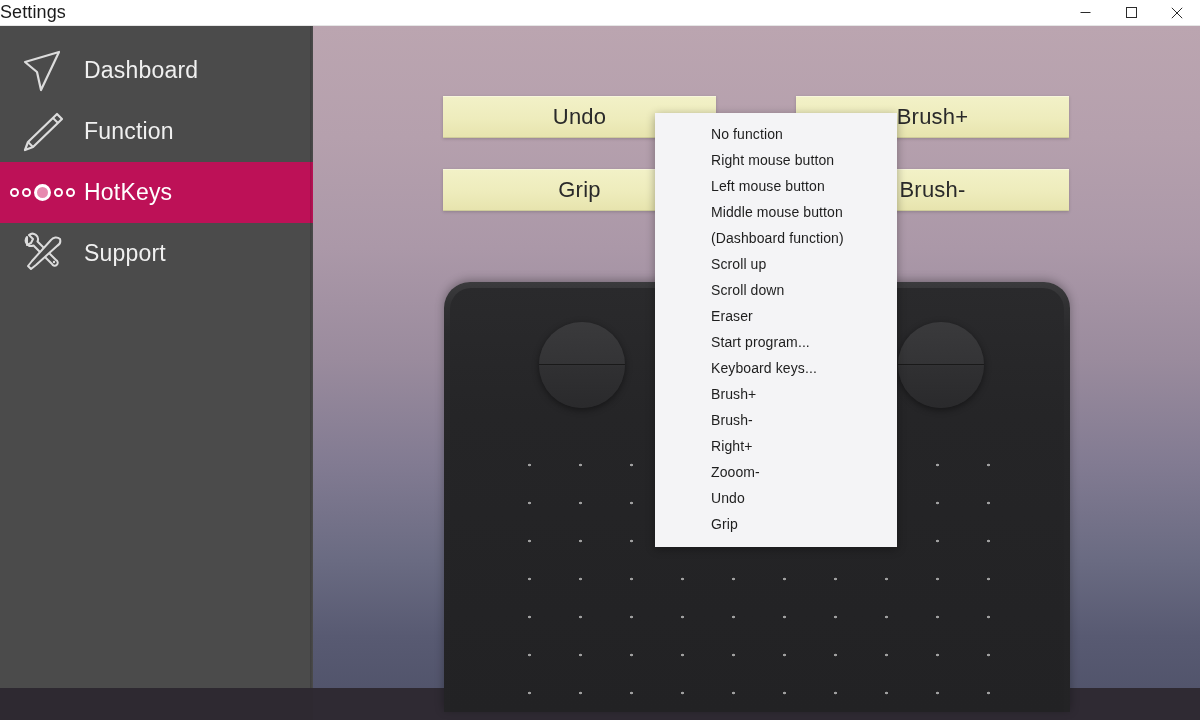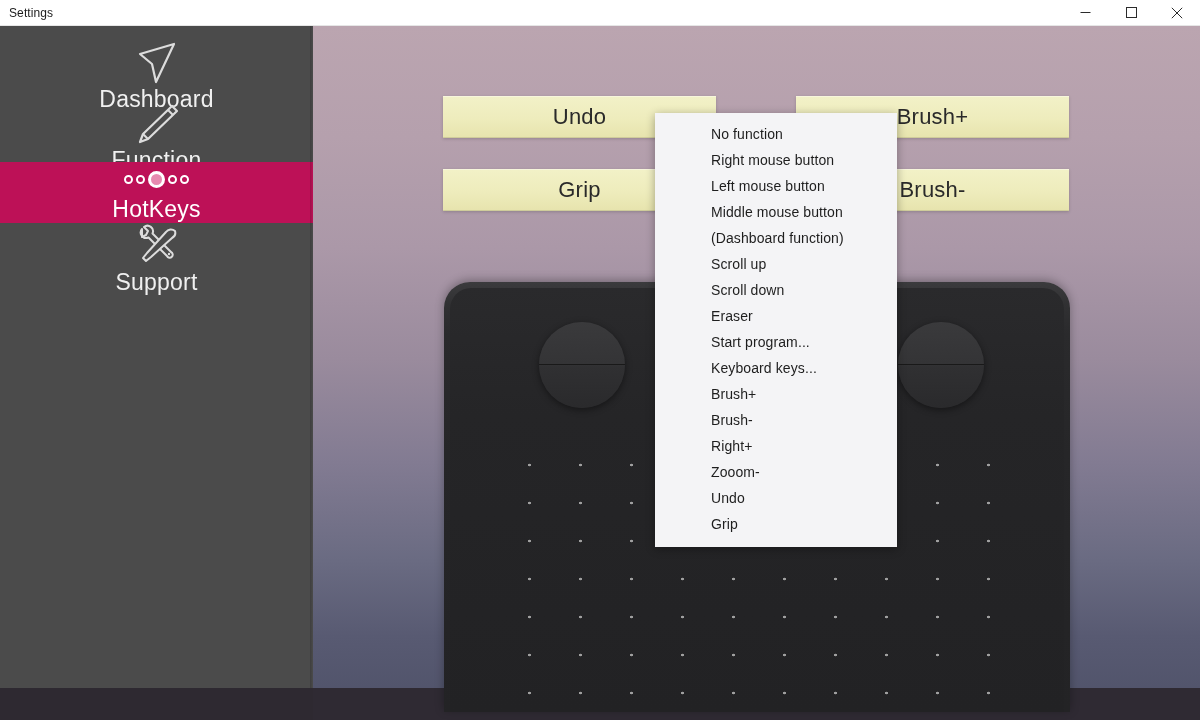--- a/index.html
+++ b/index.html
@@ -10,21 +10,21 @@
     -webkit-font-smoothing:antialiased;
   }
 
   
   #titlebar{
     position:absolute; left:0; top:0; width:1200px; height:26px;
     background:#ffffff; border-bottom:1px solid #e6e6e6;
     display:flex; align-items:center;
   }
   #title-text{
-    font-size:12px; color:#1b1b1b; margin-left:9px; letter-spacing:.1px;
+    font-size:18px; color:#1b1b1b; letter-spacing:.1px;
   }
   #win-controls{ margin-left:auto; display:flex; height:26px; }
   .wc{
     width:46px; height:26px; display:flex; align-items:center; justify-content:center;
     color:#2b2b2b;
   }
   .wc svg{ display:block; }
 
   
   #app{
@@ -37,21 +37,20 @@
     position:absolute; left:0; top:0; width:313px; height:694px;
     background:#4b4b4b; z-index:5;
   }
   #sidebar::after{
     content:""; position:absolute; right:0; top:0; width:3px; height:100%;
     background:linear-gradient(to right, rgba(0,0,0,.18), rgba(0,0,0,0));
   }
   .nav-item{
     position:relative; height:61px; display:flex; align-items:center;
     cursor:default;
-    flex-direction:column;
   }
   .nav-item.active{ background:#bd1157; }
   .nav-icon{
     width:84px; min-width:84px; height:61px;
     display:flex; align-items:center; justify-content:center;
     color:#dcdcdc;
   }
   .nav-item.active .nav-icon{ color:#ffffff; }
   .nav-label{
     font-size:23px; color:#f0f0f0; font-weight:400; letter-spacing:.2px;

